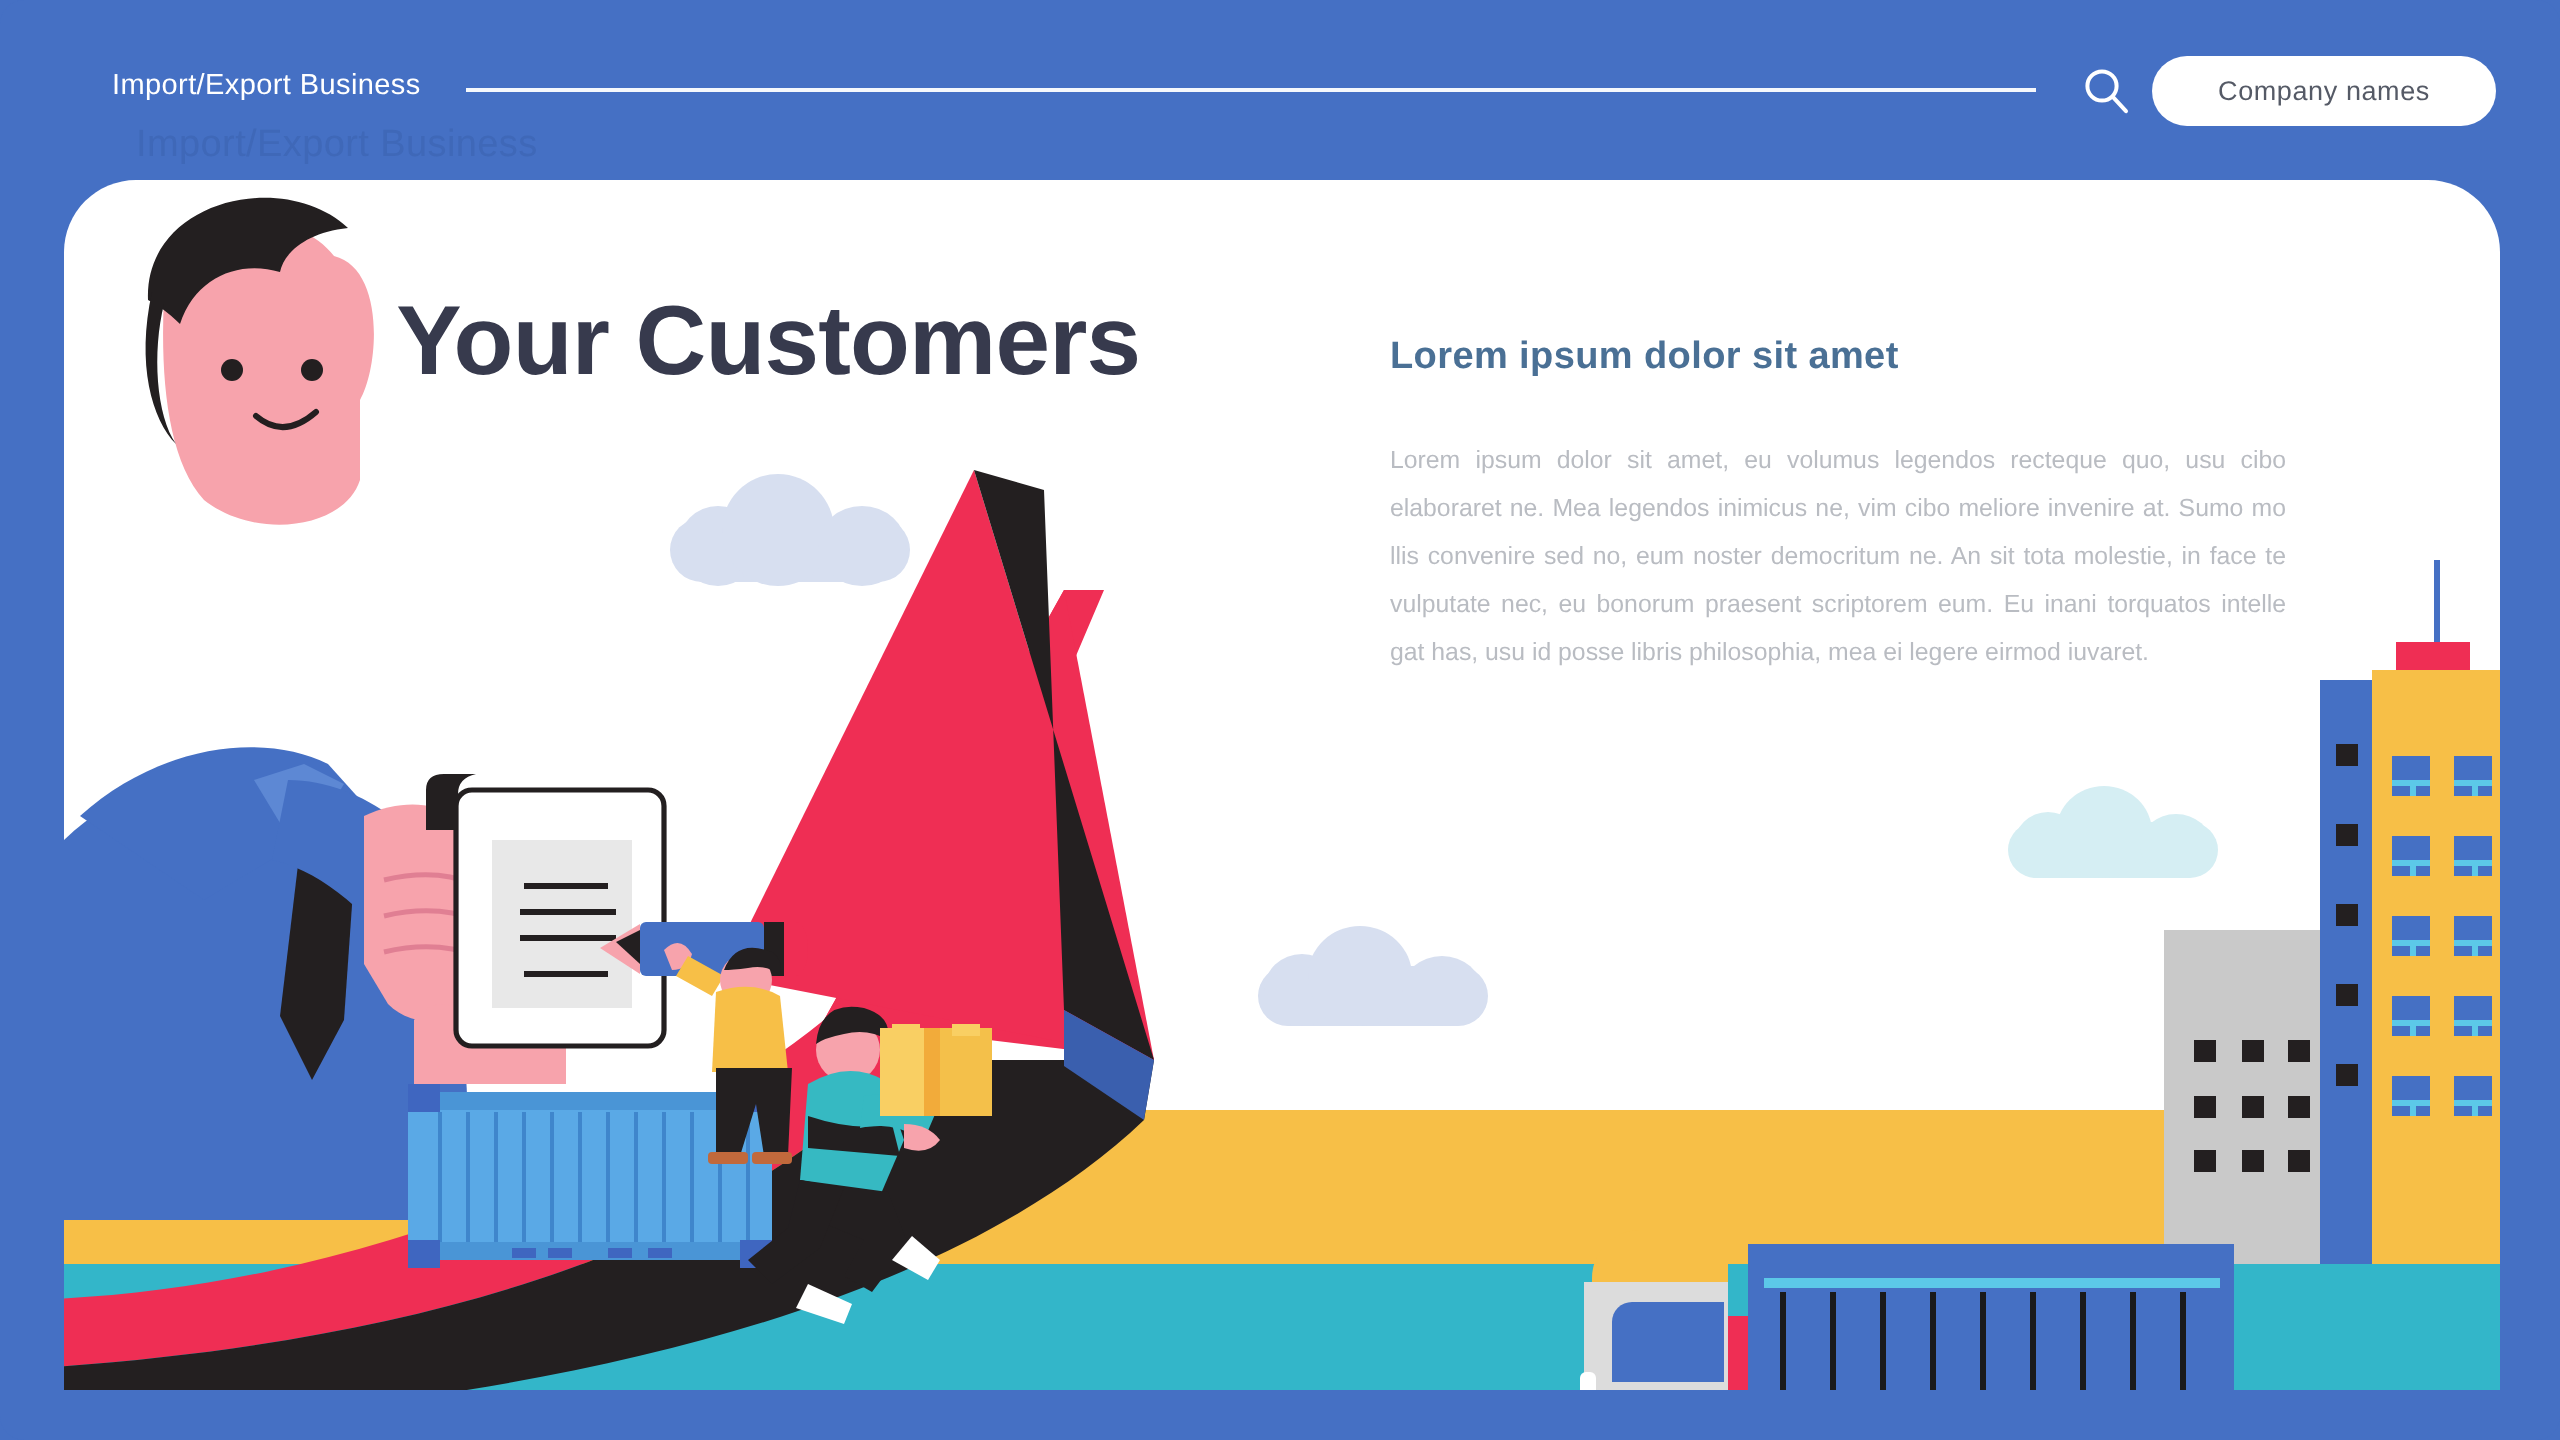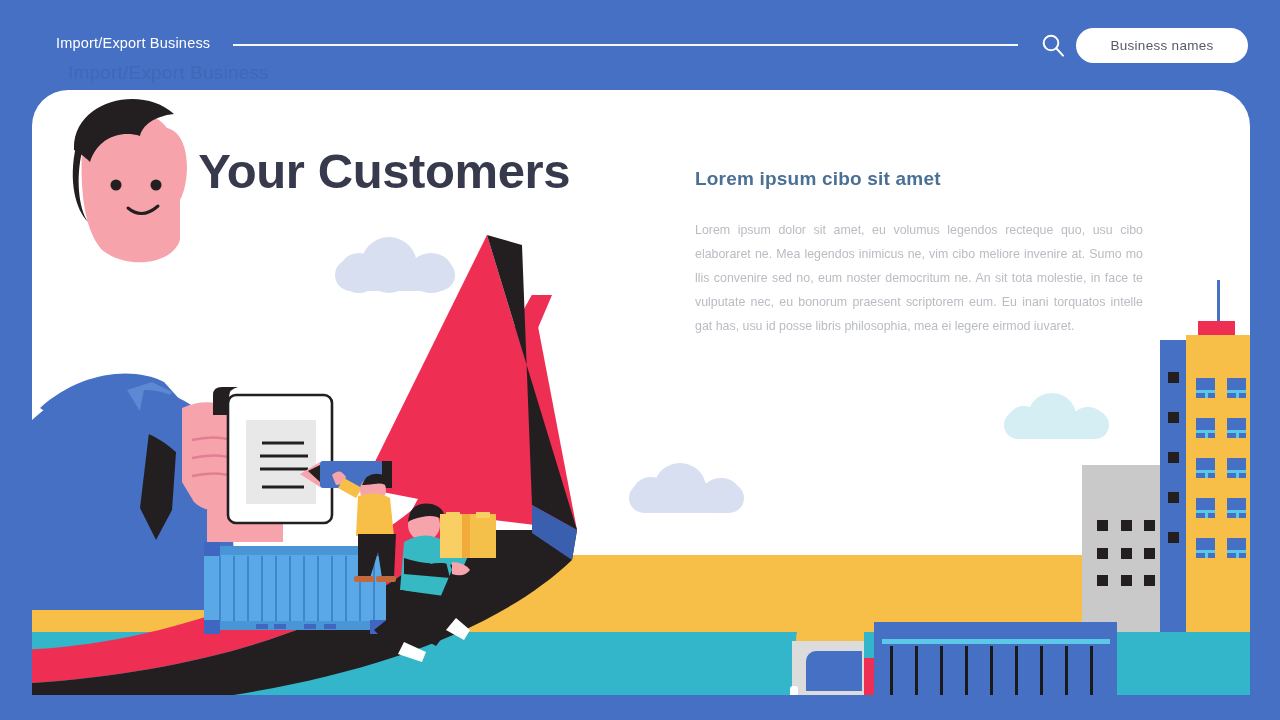--- a/index.html
+++ b/index.html
@@ -86,27 +86,27 @@
     <div class="brand">Import/Export  Business</div>
     <div class="rule"></div>
 
     <div class="search-icon">
       <svg width="26" height="26" viewBox="0 0 26 26">
         <circle cx="11" cy="11" r="7.3" fill="none" stroke="#ffffff" stroke-width="2"></circle>
         <line x1="16.3" y1="16.3" x2="23" y2="23.6" stroke="#ffffff" stroke-width="2" stroke-linecap="round"></line>
       </svg>
     </div>
 
-    <div class="pill">Business names</div>
+    <div class="pill">Company names</div>
   </div>
 
   <div class="card">
 
     <h1 class="title">Find Your Customers</h1>
-    <h2 class="subtitle">Lorem ipsum cibo sit amet</h2>
+    <h2 class="subtitle">Lorem ipsum dolor sit amet</h2>
     <p class="body-copy">Lorem  ipsum dolor sit amet, eu volumus legendos recteque quo, usu cibo elaboraret ne. Mea legendos inimicus ne, vim cibo meliore invenire at. Sumo mo llis convenire sed no, eum noster democritum ne. An sit tota molestie, in face te vulputate nec, eu bonorum praesent scriptorem eum. Eu inani torquatos intelle gat has, usu id posse libris philosophia, mea ei legere eirmod iuvaret.</p>
 
     <div class="band-sand"></div>
     <div class="band-water"></div>
 
     <div class="cloud" style="left:303px;top:147px;width:120px;height:54px;">
       <i class="base" style="left:0;top:22px;width:120px;height:32px;background:#d7dff0;"></i>
       <i style="left:4px;top:16px;width:40px;height:40px;background:#d7dff0;"></i>
       <i style="left:26px;top:0px;width:56px;height:56px;background:#d7dff0;"></i>
       <i style="left:74px;top:16px;width:44px;height:40px;background:#d7dff0;"></i>

